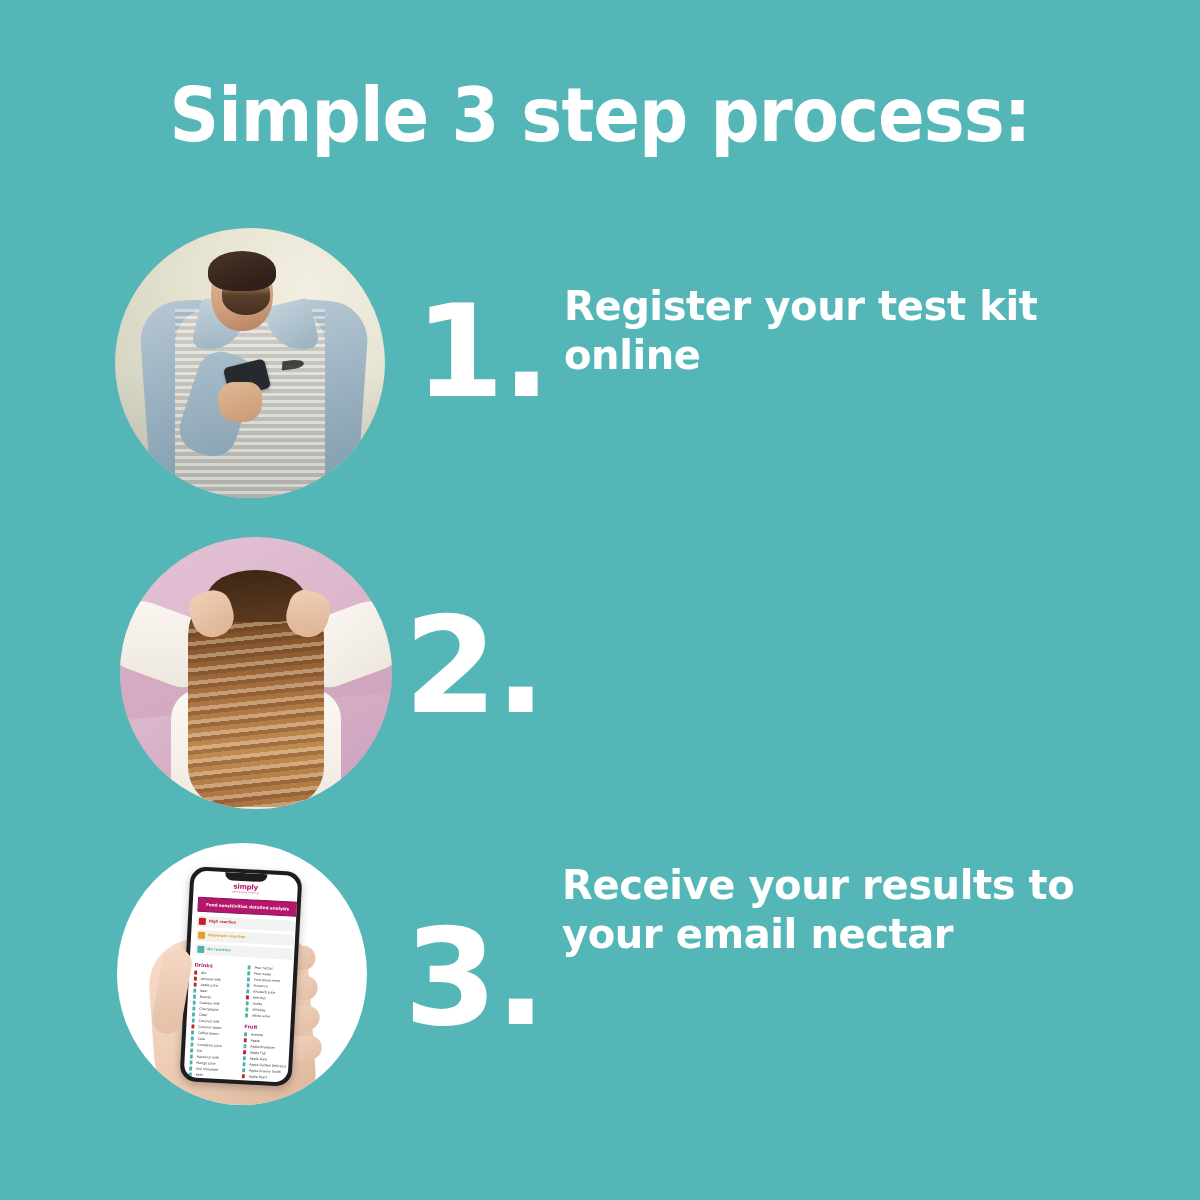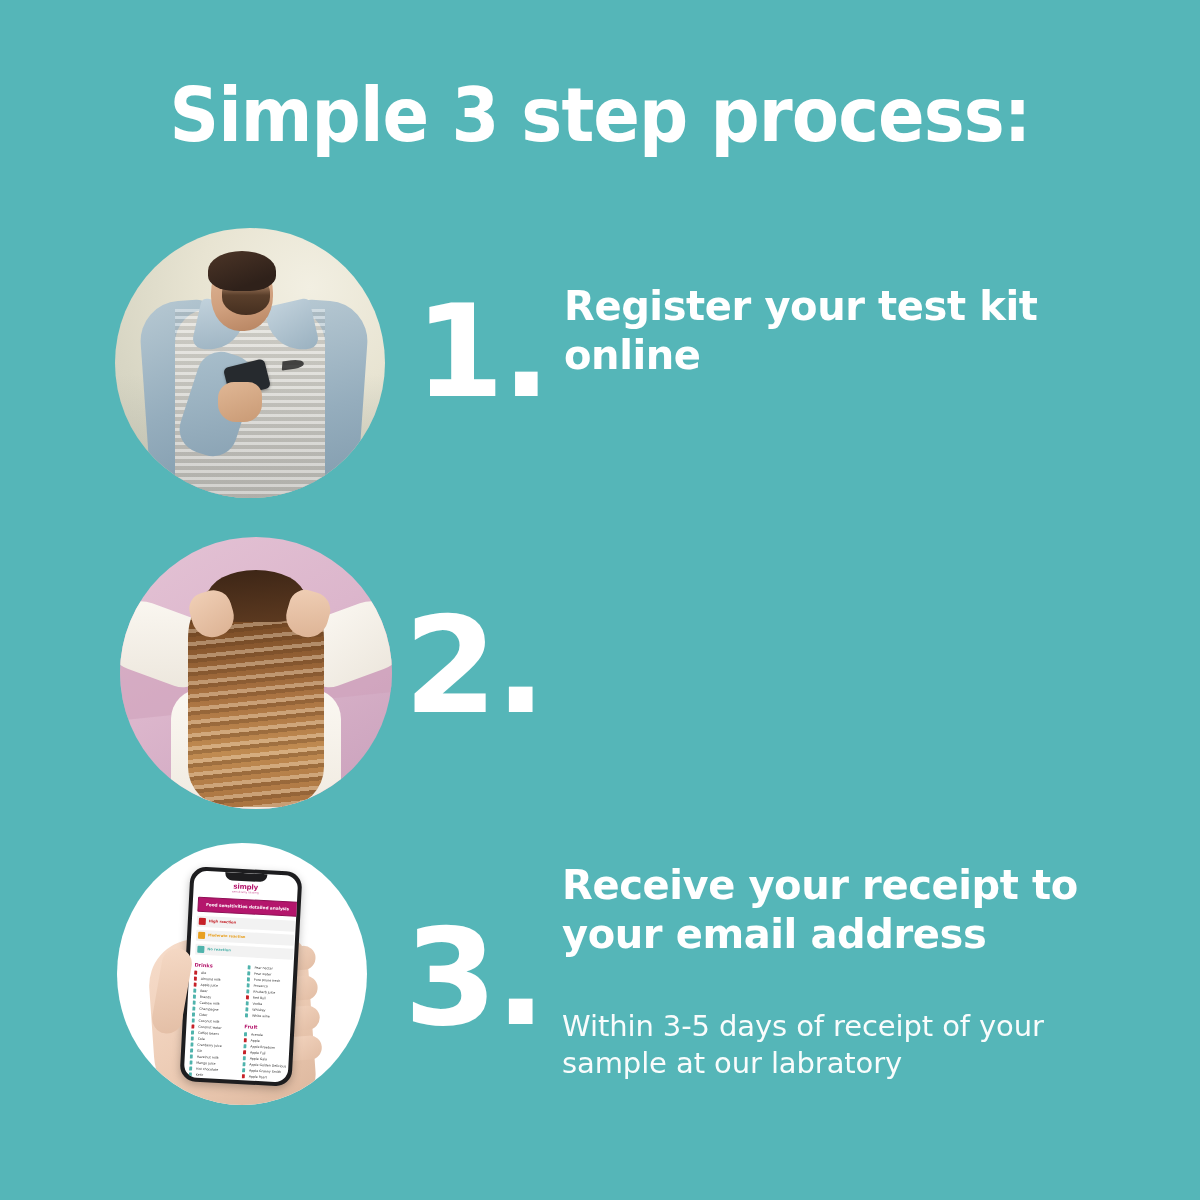--- a/index.html
+++ b/index.html
@@ -520,18 +520,17 @@
             </div>
           </div>
         </div>
 
         <div class="p3-thumb"></div>
       </div>
     </div>
 
     <div class="step-number num-3">3.</div>
 
-    <div class="step-text txt-3">Receive your receipt to your email address</div>
-
-    <div class="step-subtext sub-3">Within 3-5 days of receipt of your sample at our labratory</div>
+    <div class="step-text txt-3">Receive your results to your email nectar</div>
+
   </div>
 
 </div>
 
 </body></html>

